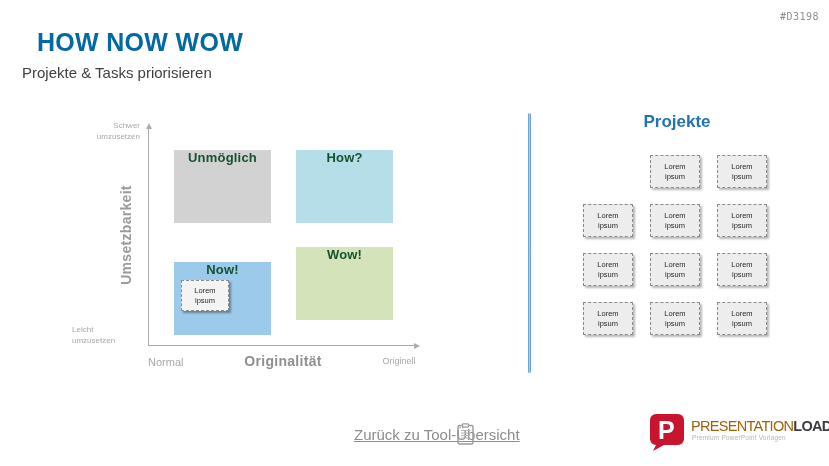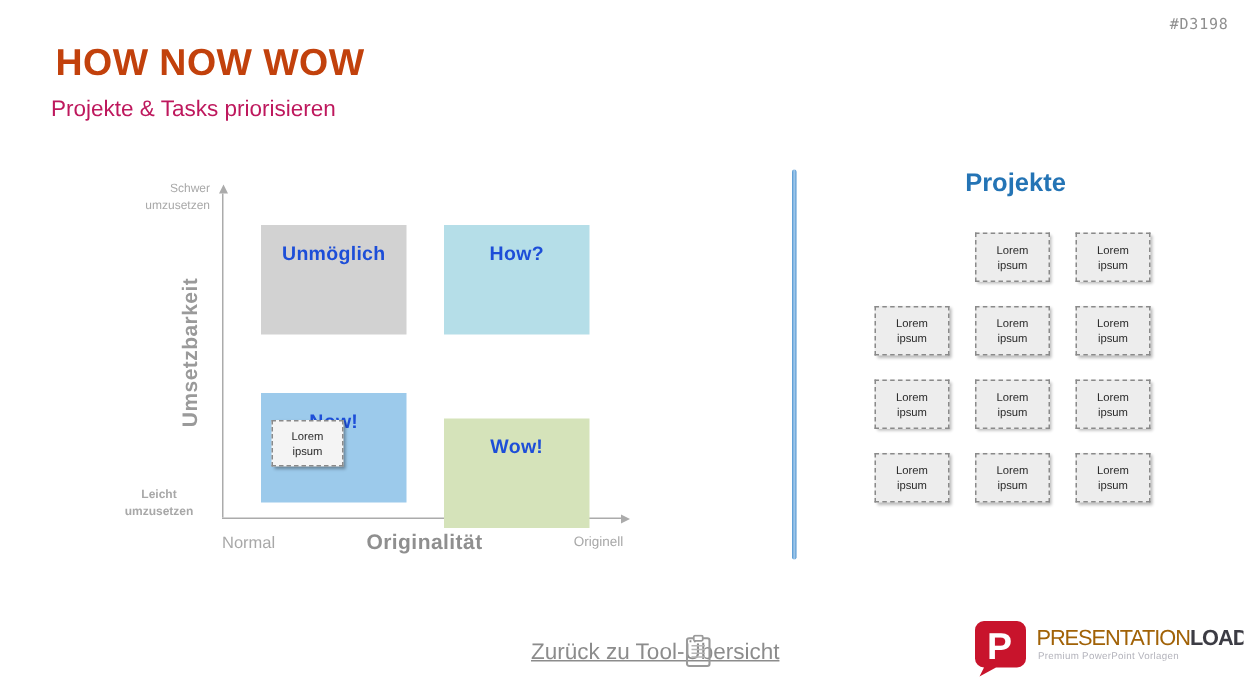--- a/index.html
+++ b/index.html
@@ -8,60 +8,60 @@
     font-family:"Liberation Sans",sans-serif;overflow:hidden;
   }
   
   .slide-code{
     position:absolute;top:11px;right:10px;
     font-family:"DejaVu Sans Mono",monospace;
     font-size:10px;color:#8f8f8f;letter-spacing:0.5px;
   }
   .title{
     position:absolute;left:37px;top:28px;
-    font-size:25px;font-weight:700;color:#c2410c;letter-spacing:0.3px;
+    font-size:25px;font-weight:700;color:#0369a1;letter-spacing:0.3px;
   }
   .subtitle{
-    position:absolute;left:34px;top:64px;
-    font-size:15px;color:#be185d;
+    position:absolute;left:22px;top:64px;
+    font-size:15px;color:#404040;
   }
   
   .y-axis{position:absolute;left:148px;top:129px;width:1px;height:216px;background:#ababab;}
   .y-arrow{position:absolute;left:145.5px;top:123px;width:0;height:0;
     border-left:3px solid transparent;border-right:3px solid transparent;
     border-bottom:6px solid #ababab;}
   .x-axis{position:absolute;left:148px;top:345px;width:266px;height:1px;background:#ababab;}
   .x-arrow{position:absolute;left:414px;top:342.5px;width:0;height:0;
     border-top:3px solid transparent;border-bottom:3px solid transparent;
     border-left:6px solid #ababab;}
   .axis-mini{
     position:absolute;font-size:8px;line-height:1.35;color:#a8a8a8;
     white-space:pre-line;
   }
   .lbl-schwer{left:72px;top:121px;width:68px;text-align:right;}
-  .lbl-leicht{left:72px;top:325px;width:68px;text-align:center;font-weight:bold;}
+  .lbl-leicht{left:72px;top:325px;width:68px;text-align:left;}
   .y-title{
     position:absolute;left:76px;top:227px;width:100px;text-align:center;
     font-size:14px;font-weight:700;color:#9a9a9a;letter-spacing:0.3px;
     transform:rotate(-90deg);transform-origin:center;
   }
   .lbl-normal{position:absolute;left:148px;top:356px;font-size:11px;color:#a8a8a8;}
   .x-title{
     position:absolute;left:213px;top:353px;width:140px;text-align:center;
     font-size:14px;font-weight:700;color:#8f8f8f;letter-spacing:0.3px;
   }
   .lbl-originell{position:absolute;left:378px;top:356px;width:42px;text-align:center;font-size:9px;color:#a8a8a8;}
   
   .quad{position:absolute;width:97px;height:73px;}
   .q-unmoeglich{left:174px;top:150px;background:#d2d2d2;}
   .q-how{left:296px;top:150px;background:#b5dee8;}
   .q-now{left:174px;top:262px;background:#9ccaeb;}
-  .q-wow{left:296px;top:247px;background:#d5e3ba;margin-top:32px;}
-  .q-label{display:block;text-align:center;padding-top:11px;
-    color:#1d4ed8;font-weight:700;font-size:13px;letter-spacing:0.2px;}
+  .q-wow{left:296px;top:247px;background:#d5e3ba;}
+  .q-label{display:block;text-align:center;
+    color:#14532d;font-weight:700;font-size:13px;letter-spacing:0.2px;}
   
   .note-card{
     position:absolute;left:181px;top:280px;width:46px;height:29px;
     background:#f4f4f4;border:1px dashed #8a8a8a;
     box-shadow:1.5px 1.5px 2px rgba(0,0,0,0.35);
     display:flex;align-items:center;justify-content:center;
   }
   .note-card span,.pcard span{
     display:block;width:32px;margin:0 auto;text-align:center;
     font-size:7.5px;line-height:1.3;color:#2a2a2a;

